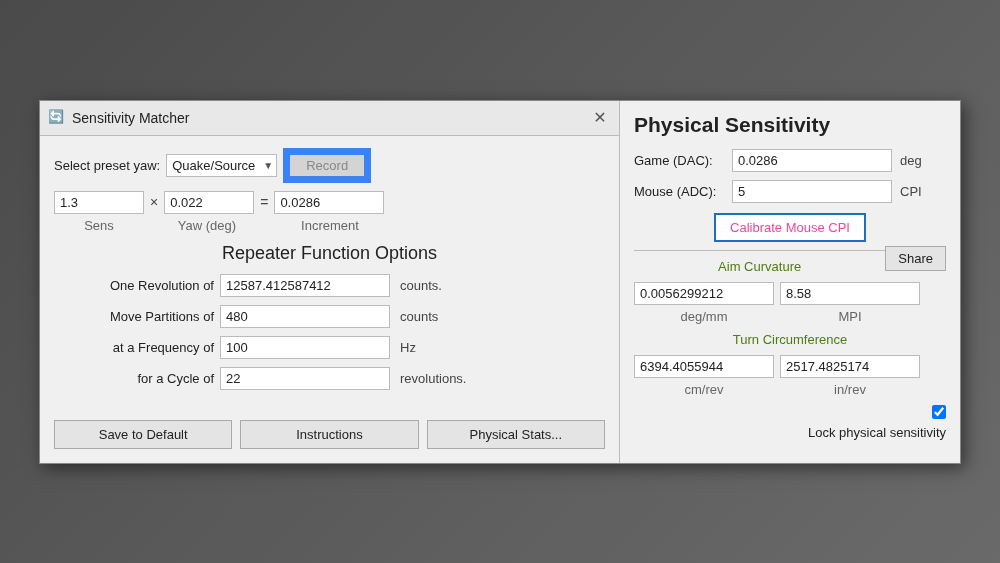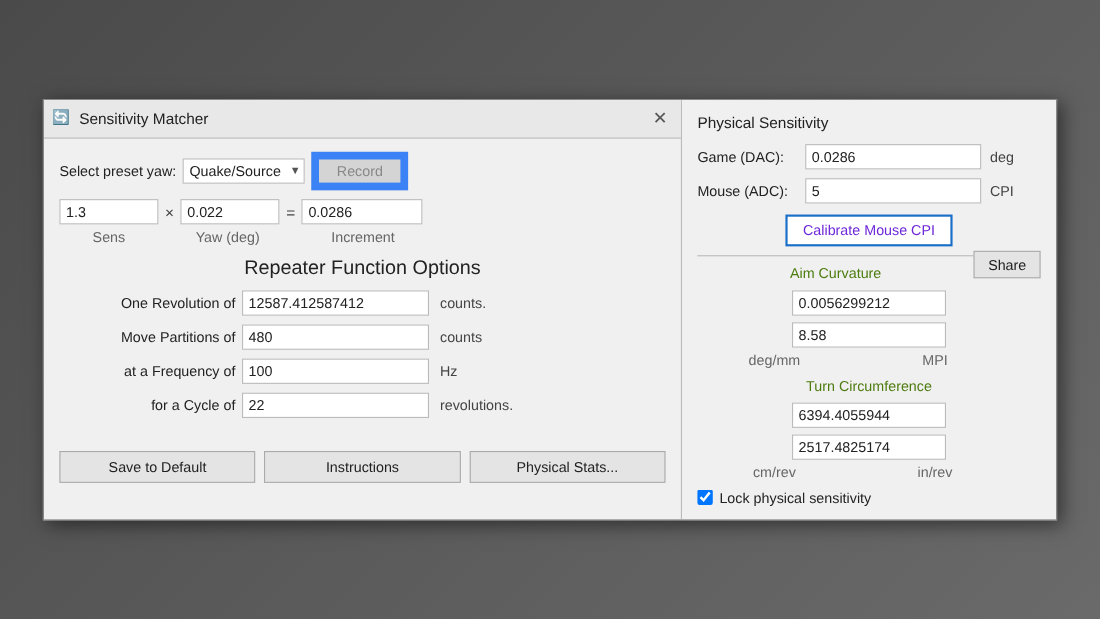--- a/index.html
+++ b/index.html
@@ -175,22 +175,22 @@
       cursor: pointer;
       color: #222;
     }
     
     .right-panel {
       width: 340px;
       background: #f0f0f0;
       padding: 12px 14px;
     }
     .right-title {
-      font-size: 14px;
-      font-weight: normal;
+      font-size: 21px;
+      font-weight: bold;
       color: #222;
       margin-bottom: 12px;
     }
     .field-row {
       display: flex;
       align-items: center;
       margin-bottom: 8px;
       gap: 8px;
     }
     .field-row label {
@@ -202,21 +202,21 @@
     .field-row .unit {
       color: #444;
     }
     .calibrate-btn {
       display: block;
       margin: 10px auto 4px auto;
       padding: 5px 14px;
       font-size: 13px;
       border: 2px solid #1a6ec7;
       background: white;
-      color: #6d28d9;
+      color: #ec4899;
       cursor: pointer;
     }
     .share-btn {
       float: right;
       padding: 4px 12px;
       font-size: 13px;
       background: #e4e4e4;
       border: 1px solid #aaa;
       cursor: pointer;
       color: #222;
@@ -226,37 +226,37 @@
       text-align: center;
       color: #4d7c0f;
       margin: 8px 0 8px 0;
       font-size: 13px;
     }
     .dual-input-row {
       display: flex;
       align-items: center;
       gap: 6px;
       margin-bottom: 4px;
-      flex-direction: column;
     }
     .dual-input-row input {
       width: 140px;
     }
     .dual-labels {
       display: flex;
       gap: 6px;
       margin-bottom: 8px;
       color: #666;
     }
     .dual-labels span { width: 140px; text-align: center; }
     .checkbox-row {
       display: flex;
-      align-items: flex-start;
+      align-items: flex-end;
       gap: 6px;
       margin-top: 6px;
+      flex-direction: column;
     }
     .checkbox-row input[type="checkbox"] { width: 14px; height: 14px; }
     .separator-line {
       border: none;
       border-top: 1px solid #bbb;
       margin: 8px 0;
     }
     .operator {
       color: #444;
       font-size: 14px;

